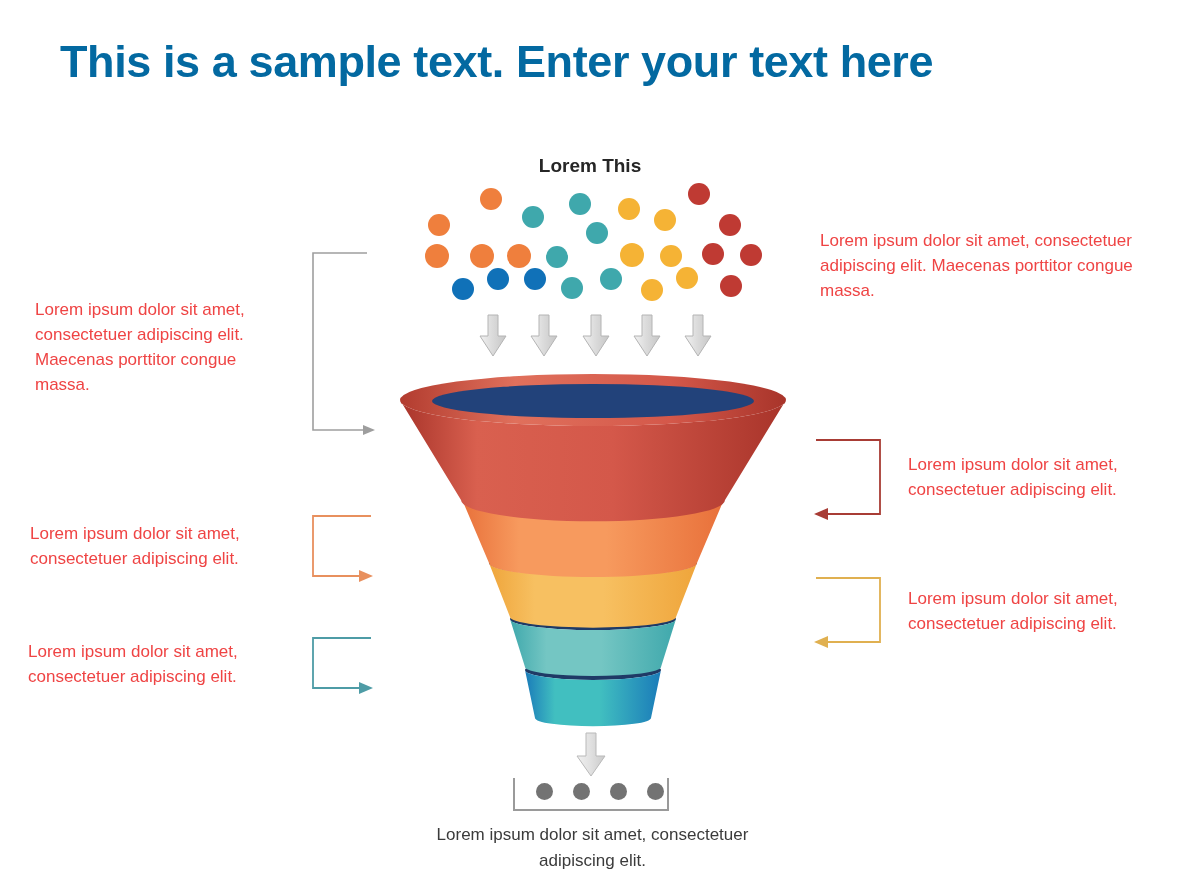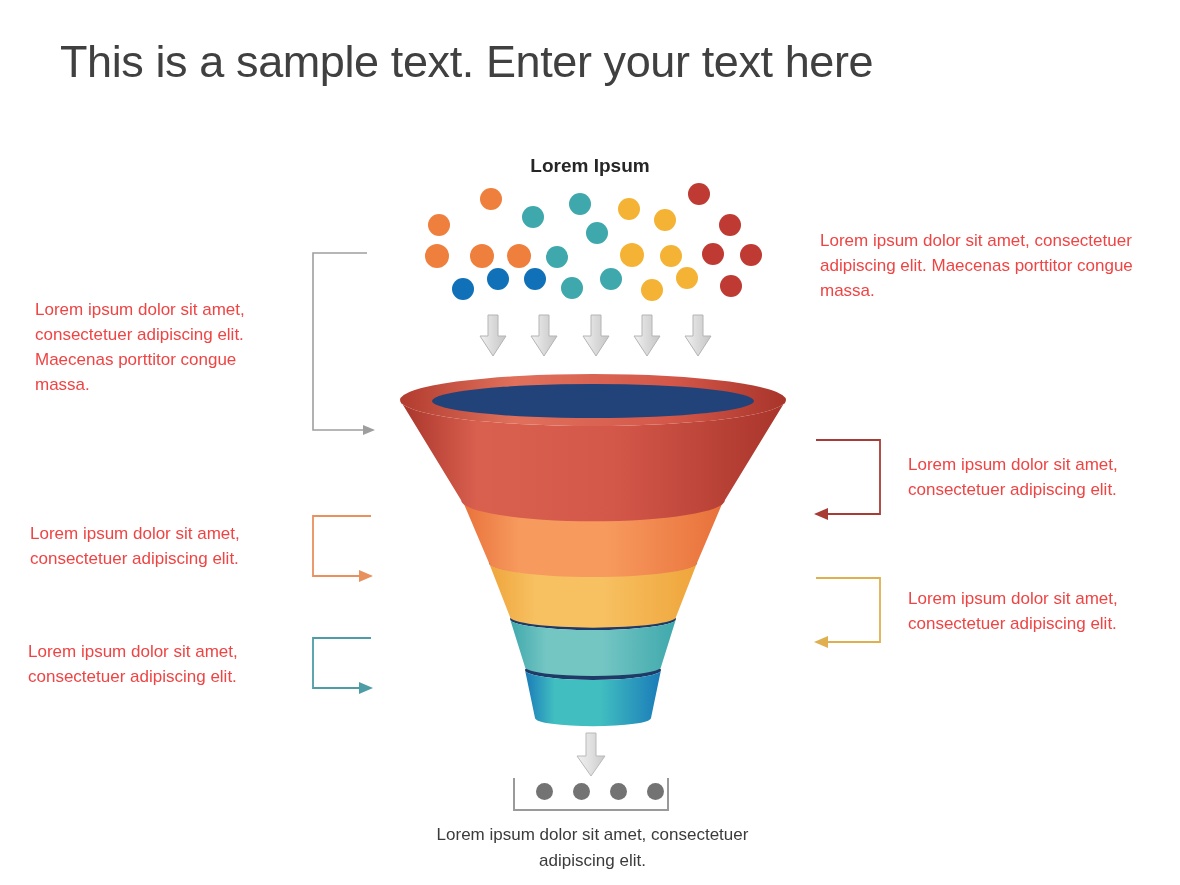--- a/index.html
+++ b/index.html
@@ -22,23 +22,23 @@
     background: #ffffff;
   }
 
   
   .slide-title {
     position: absolute;
     left: 60px;
     top: 36px;
     width: 1060px;
     font-size: 45px;
-    font-weight: 400;
+    font-weight: 700;
     letter-spacing: -0.4px;
-    color: #404040;
+    color: #0369a1;
     line-height: 1.15;
     white-space: nowrap;
   }
 
   
   .funnel-heading {
     position: absolute;
     left: 430px;
     top: 155px;
     width: 320px;
@@ -163,21 +163,21 @@
   #conn-red    { left: 810px; top: 432px;  width: 80px;  height: 90px;  }
   #conn-amber  { left: 810px; top: 570px;  width: 80px;  height: 80px;  }
 </style>
 </head>
 <body>
 
 <div id="slide">
 
   <div class="slide-title">This is a sample text. Enter your text here</div>
 
-  <div class="funnel-heading">Lorem Ipsum</div>
+  <div class="funnel-heading">Lorem This</div>
 
   <div id="dot-cloud">
       <span class="dot" style="left: 8px; top: 34px; width: 22px; height: 22px; background: rgb(239, 127, 61);"></span>
       <span class="dot" style="left: 60px; top: 8px; width: 22px; height: 22px; background: rgb(239, 127, 61);"></span>
       <span class="dot" style="left: 102px; top: 26px; width: 22px; height: 22px; background: rgb(63, 168, 172);"></span>
       <span class="dot" style="left: 149px; top: 13px; width: 22px; height: 22px; background: rgb(63, 168, 172);"></span>
       <span class="dot" style="left: 166px; top: 42px; width: 22px; height: 22px; background: rgb(63, 168, 172);"></span>
       <span class="dot" style="left: 198px; top: 18px; width: 22px; height: 22px; background: rgb(245, 179, 53);"></span>
       <span class="dot" style="left: 234px; top: 29px; width: 22px; height: 22px; background: rgb(245, 179, 53);"></span>
       <span class="dot" style="left: 268px; top: 3px; width: 22px; height: 22px; background: rgb(191, 58, 51);"></span>

